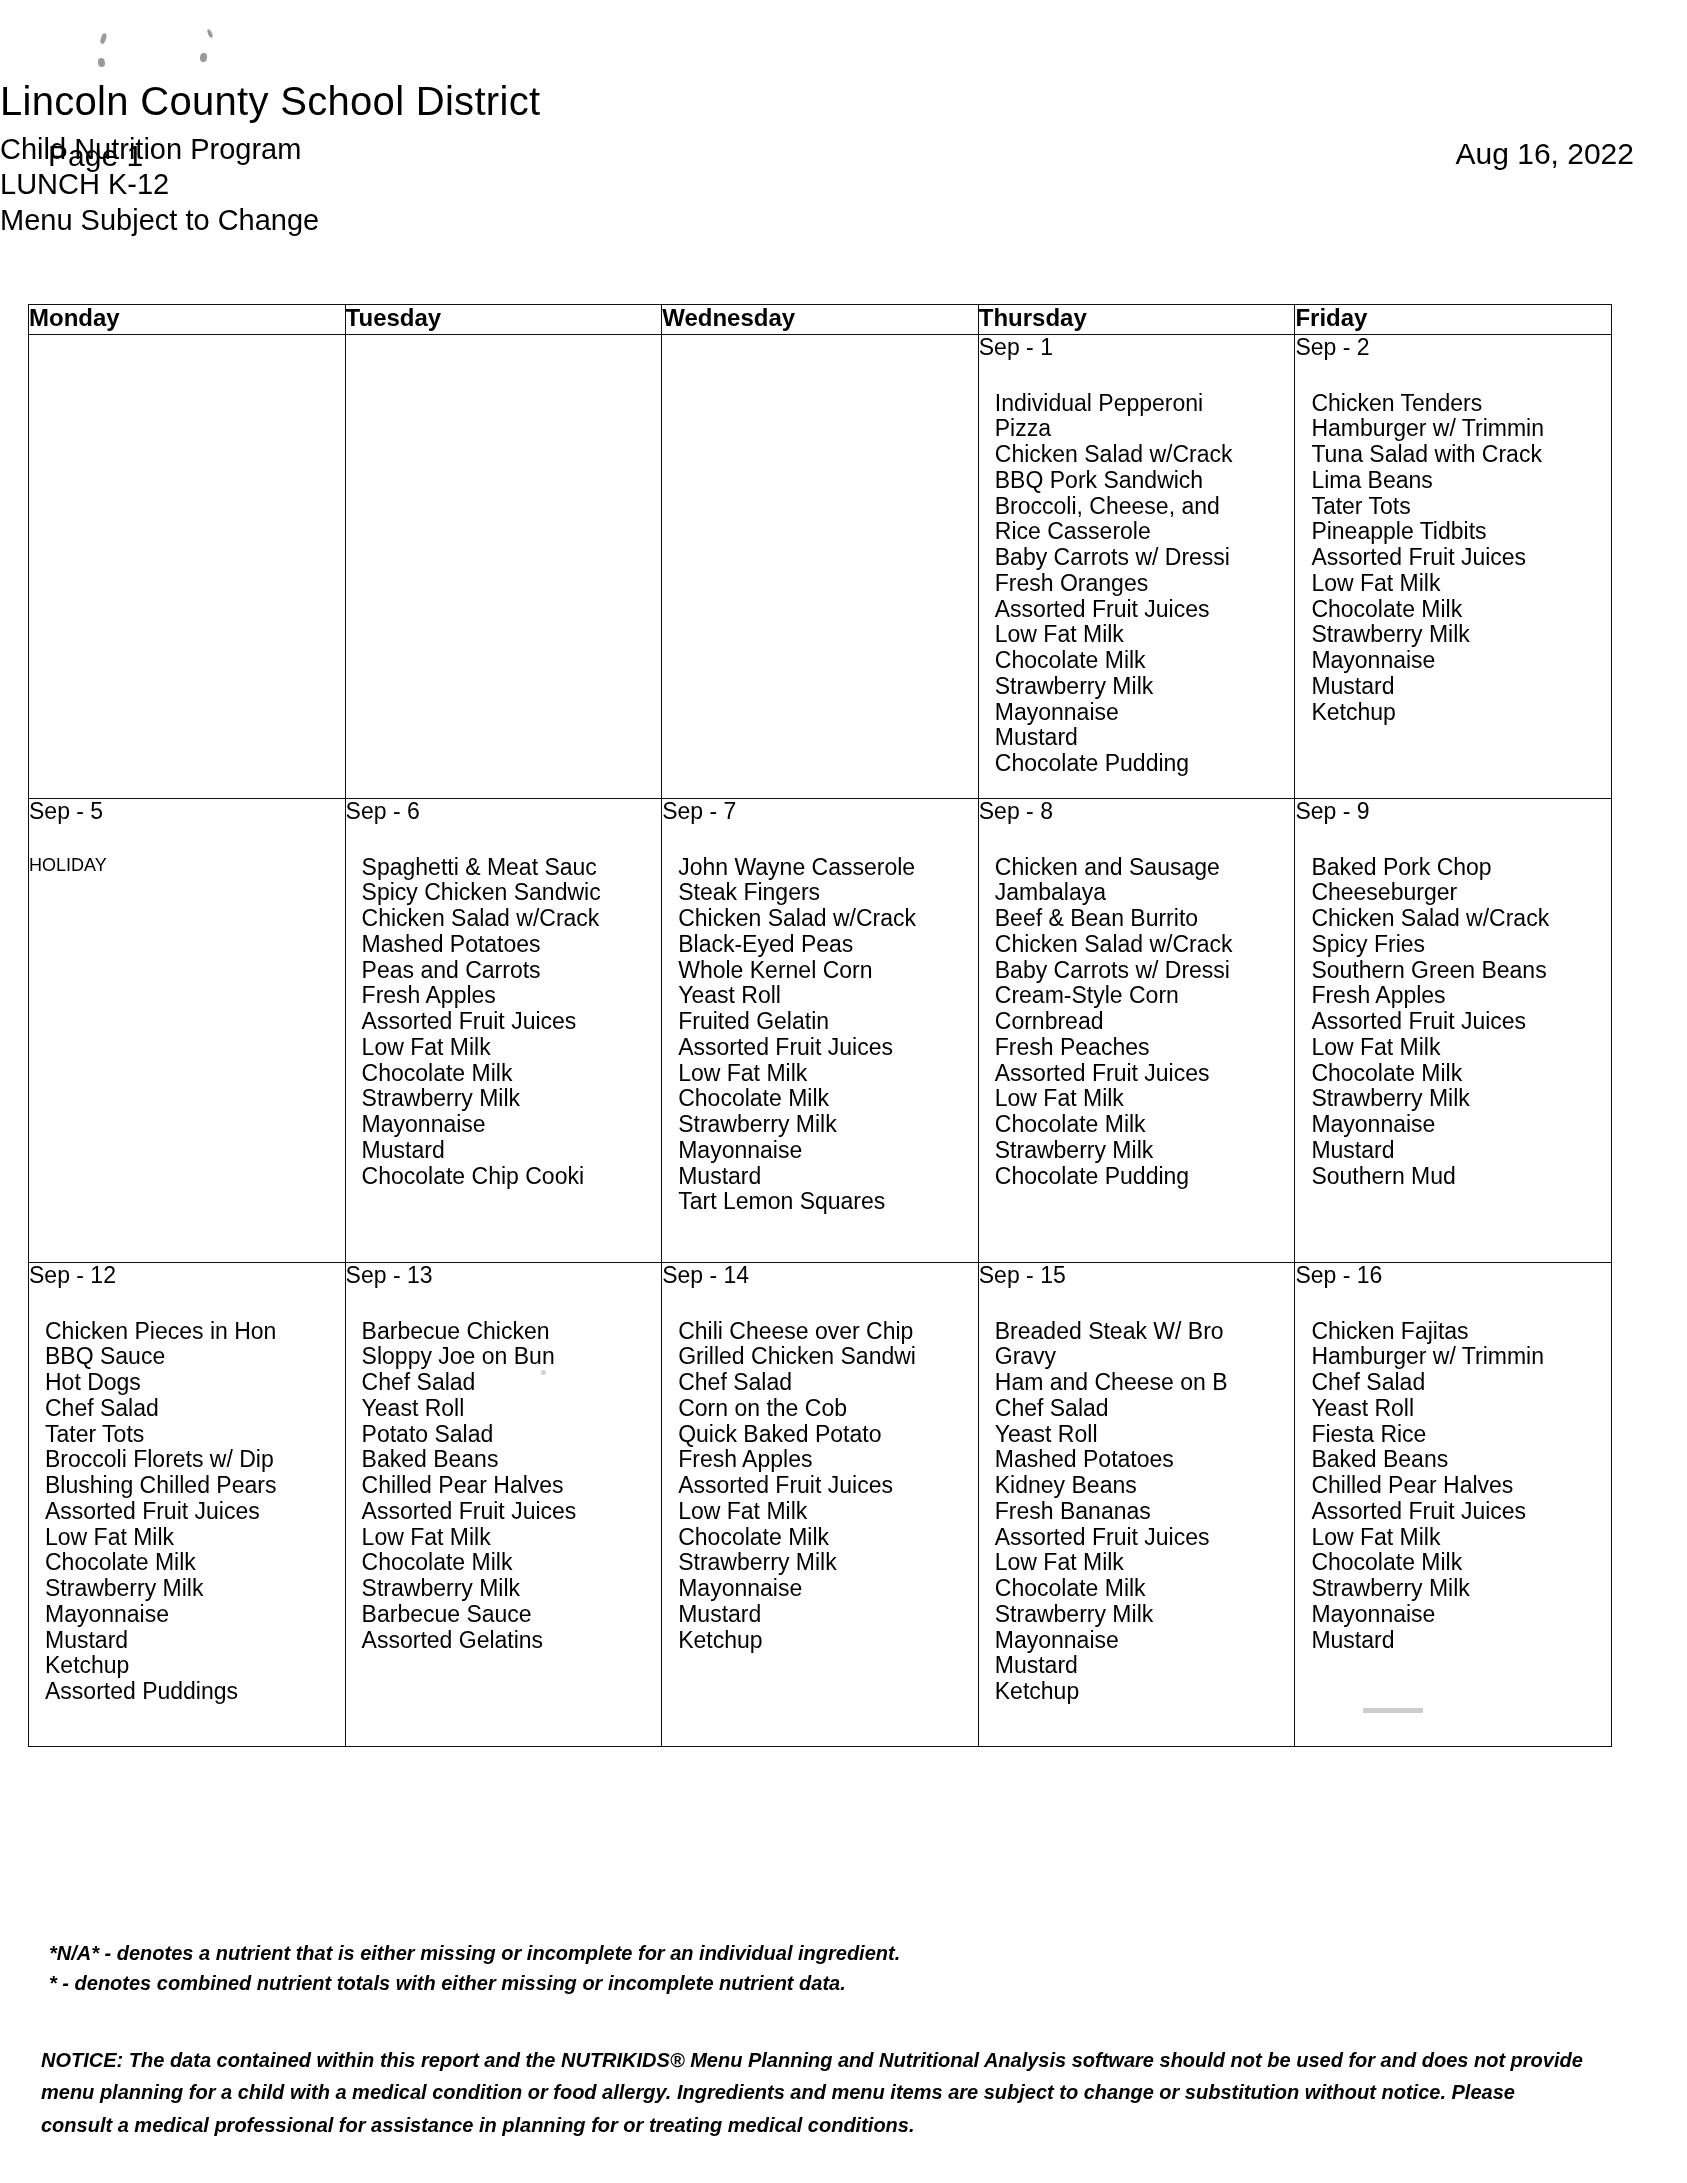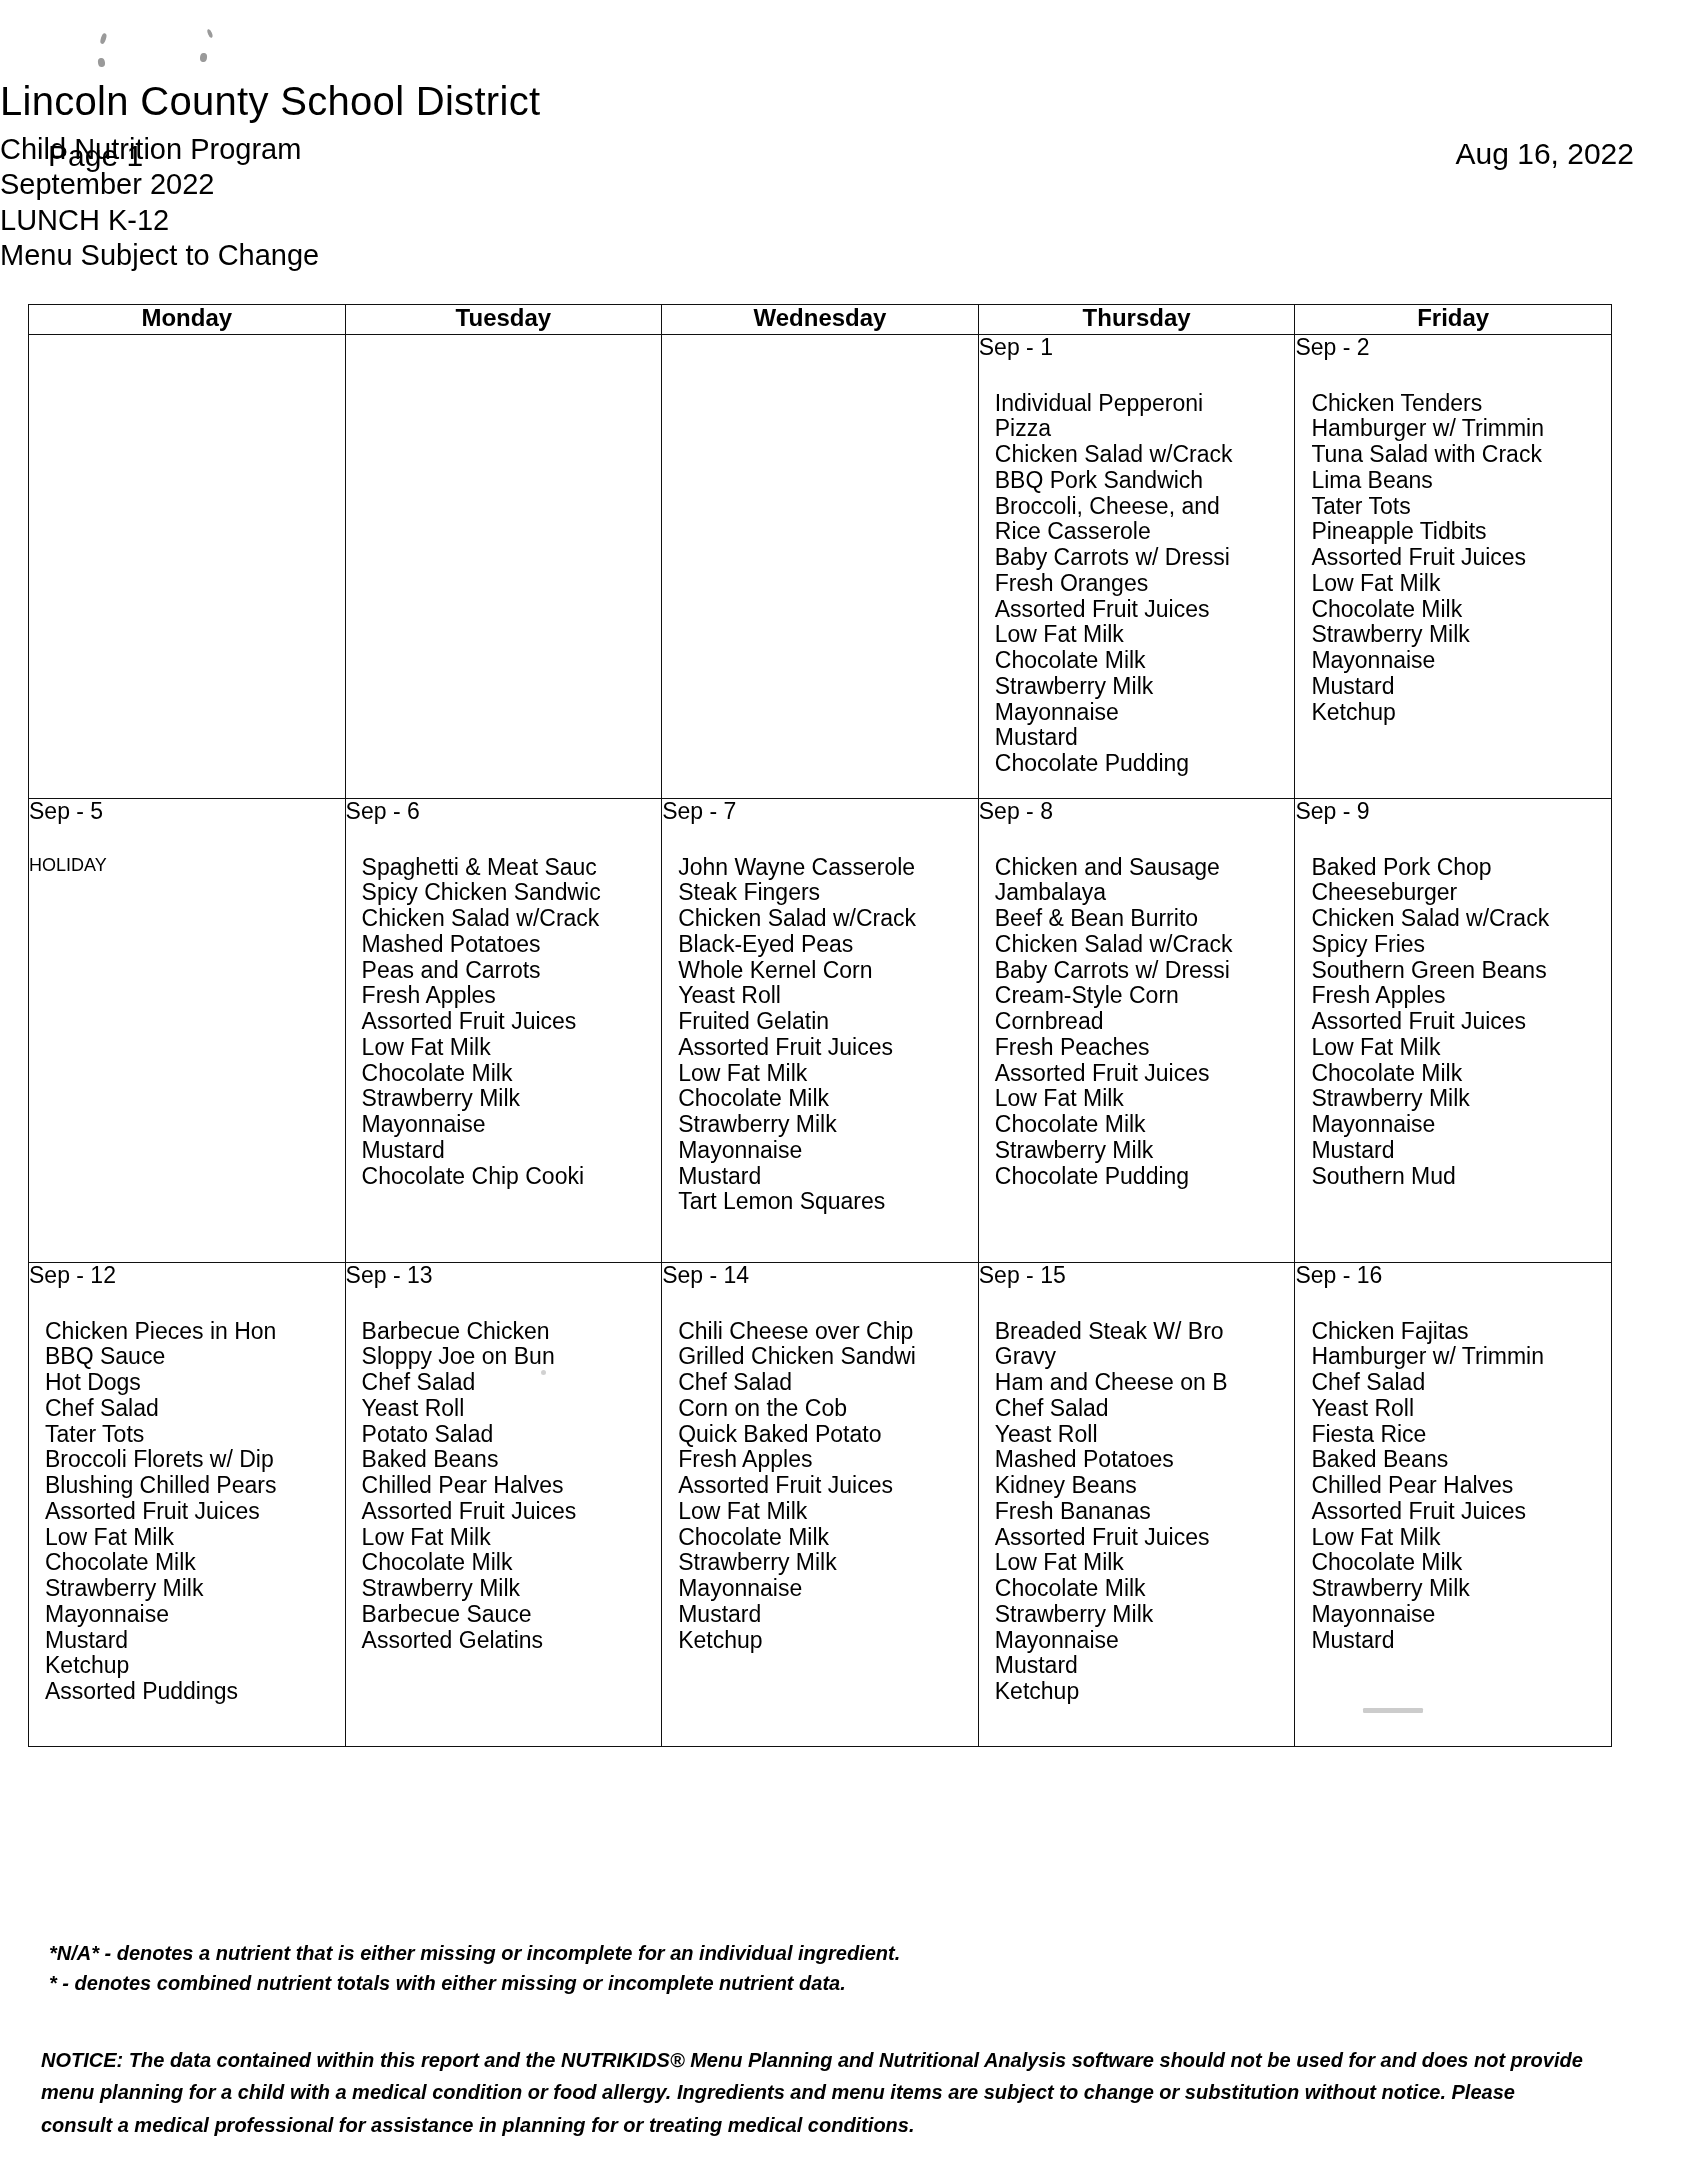--- a/index.html
+++ b/index.html
@@ -70,21 +70,21 @@
     table-layout: fixed;
   }
   .calendar col { width: 20%; }
   .calendar th, .calendar td {
     border: 1.3px solid #111;
     vertical-align: top;
     padding: 0;
   }
   .calendar thead th {
     height: 24px;
-    text-align: center;
+    text-align: left;
     font-size: 24px;
     font-weight: bold;
     padding: 1.3px 0 4px 0;
     line-height: 1;
   }
   .day-cell {
     padding: 9.3px 12px 13.2px 16px;
     height: 463px;
   }
   .day-cell.week3 { height: 483px; }
@@ -138,21 +138,20 @@
 <div class="speck s3"></div>
 <div class="speck s4"></div>
 <div class="speck s5"></div>
 <div class="speck s6"></div>
 
 <div class="page-header">
   <div class="page-label">Page 1</div>
   <div class="district-title">Lincoln County School District</div>
   <div class="subtitle-stack">
     <div>Child Nutrition Program</div>
-    <div>September 2022</div>
     <div>LUNCH K-12</div>
     <div>Menu Subject to Change</div>
   </div>
   <div class="print-date">Aug 16, 2022</div>
 </div>
 
 <table class="calendar">
   <colgroup>
       <col>
       <col>

